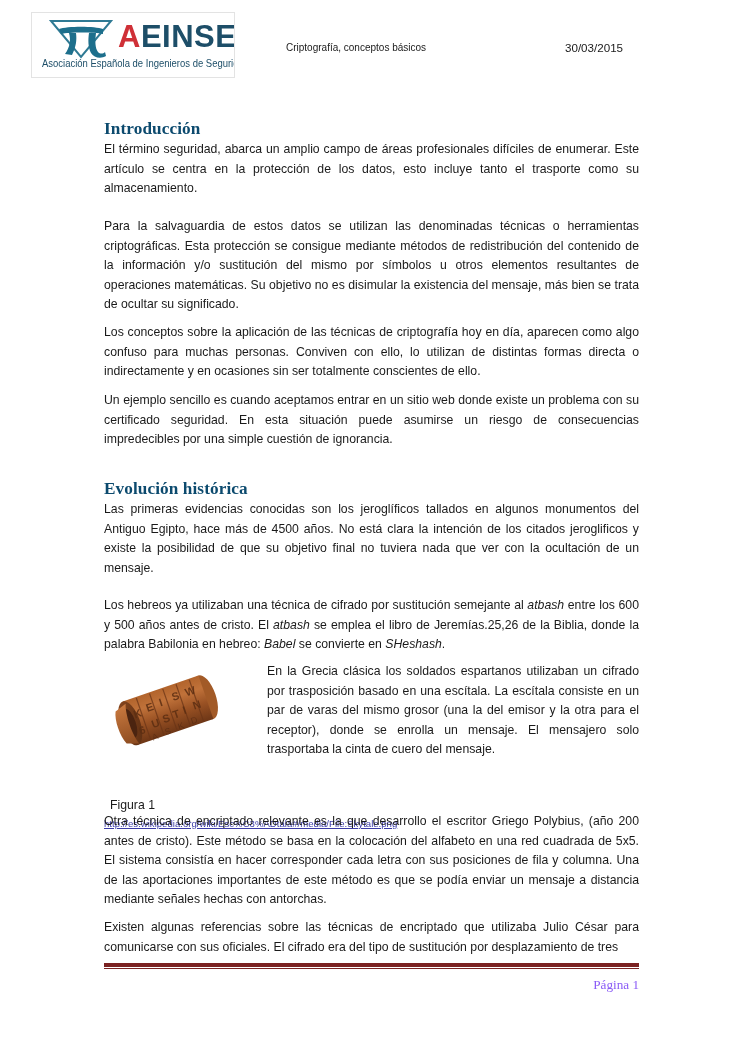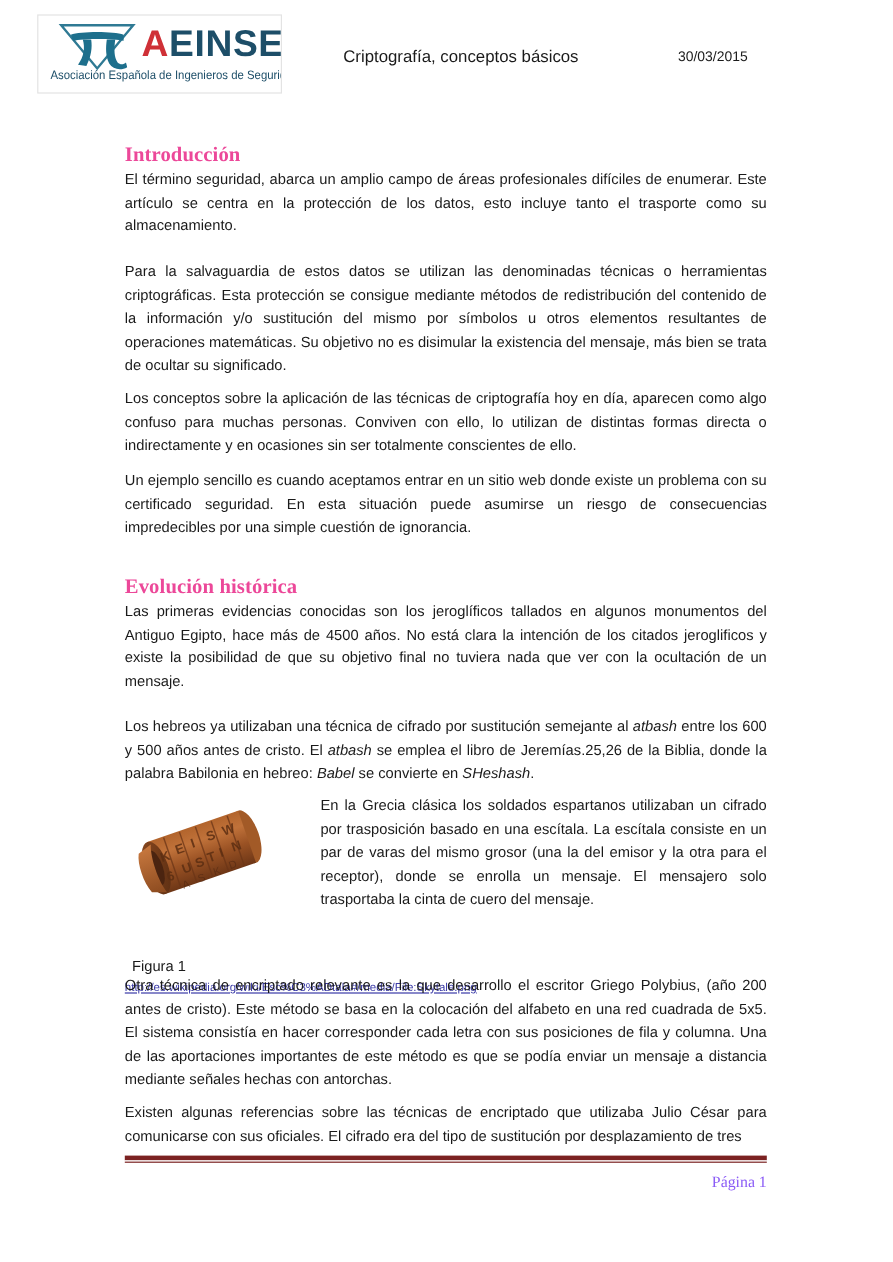--- a/index.html
+++ b/index.html
@@ -86,42 +86,42 @@
     color: #1d4e68;
     transform: scaleX(0.93);
     transform-origin: left top;
     white-space: nowrap;
   }
 
   .header-title {
     position: absolute;
     left: 286px;
     top: 40px;
-    font-size: 14px;
+    font-size: 10px;
     line-height: 15px;
     color: #1a1a1a;
     white-space: nowrap;
   }
   .header-date {
     position: absolute;
     left: 565px;
     top: 40px;
     font-size: 11.6px;
     line-height: 15px;
     color: #1a1a1a;
     white-space: nowrap;
   }
 
   h2.section-title {
     margin: 0;
     font-family: "Liberation Serif", serif;
     font-weight: bold;
     font-size: 17.2px;
     line-height: 21px;
-    color: #ec4899;
+    color: #0c4a6e;
     letter-spacing: 0.1px;
   }
 
   p.body {
     margin: 0;
     font-family: "Liberation Sans", sans-serif;
     font-size: 12.25px;
     line-height: 19.6px;
     text-align: justify;
     color: #1a1a1a;

